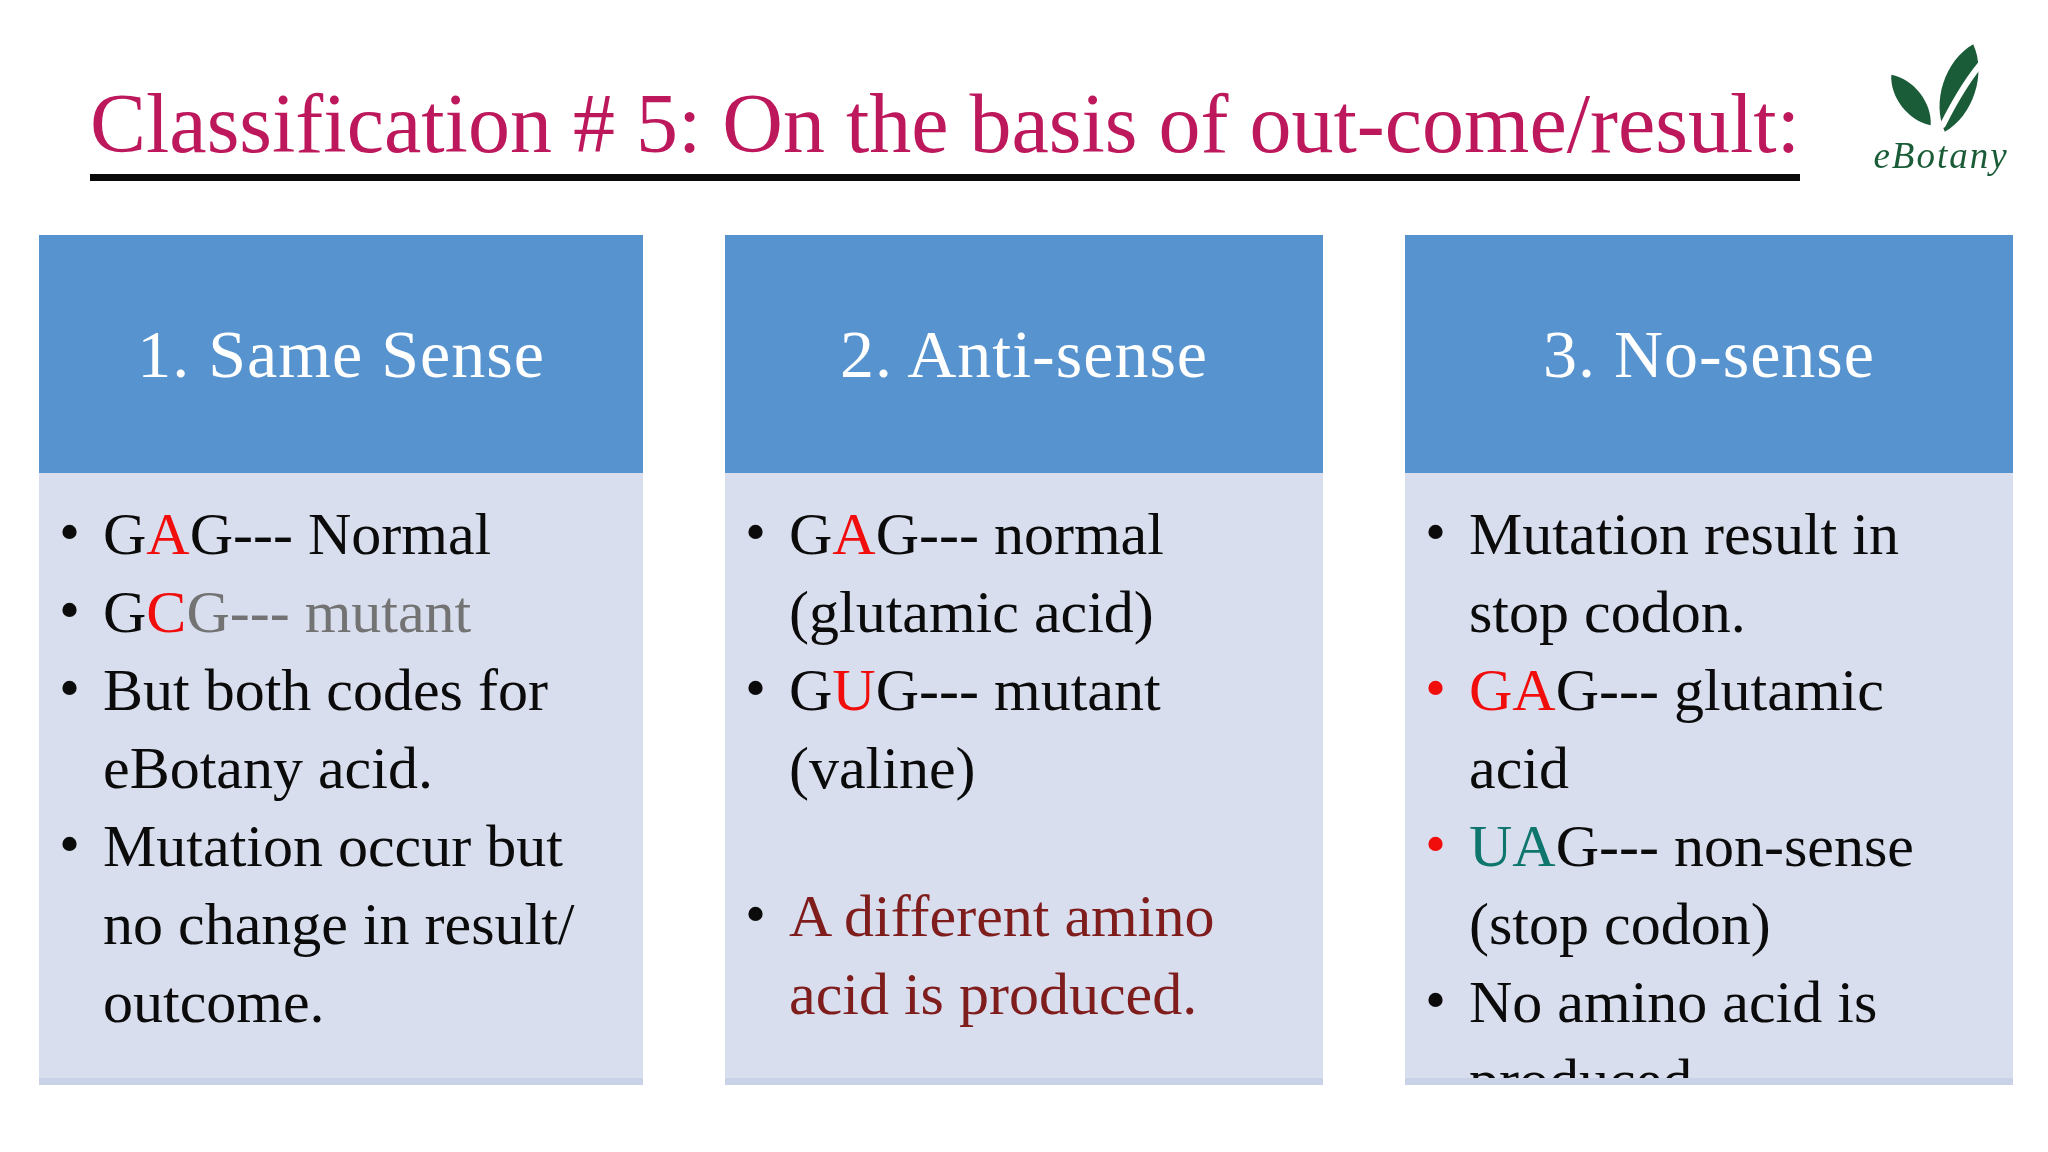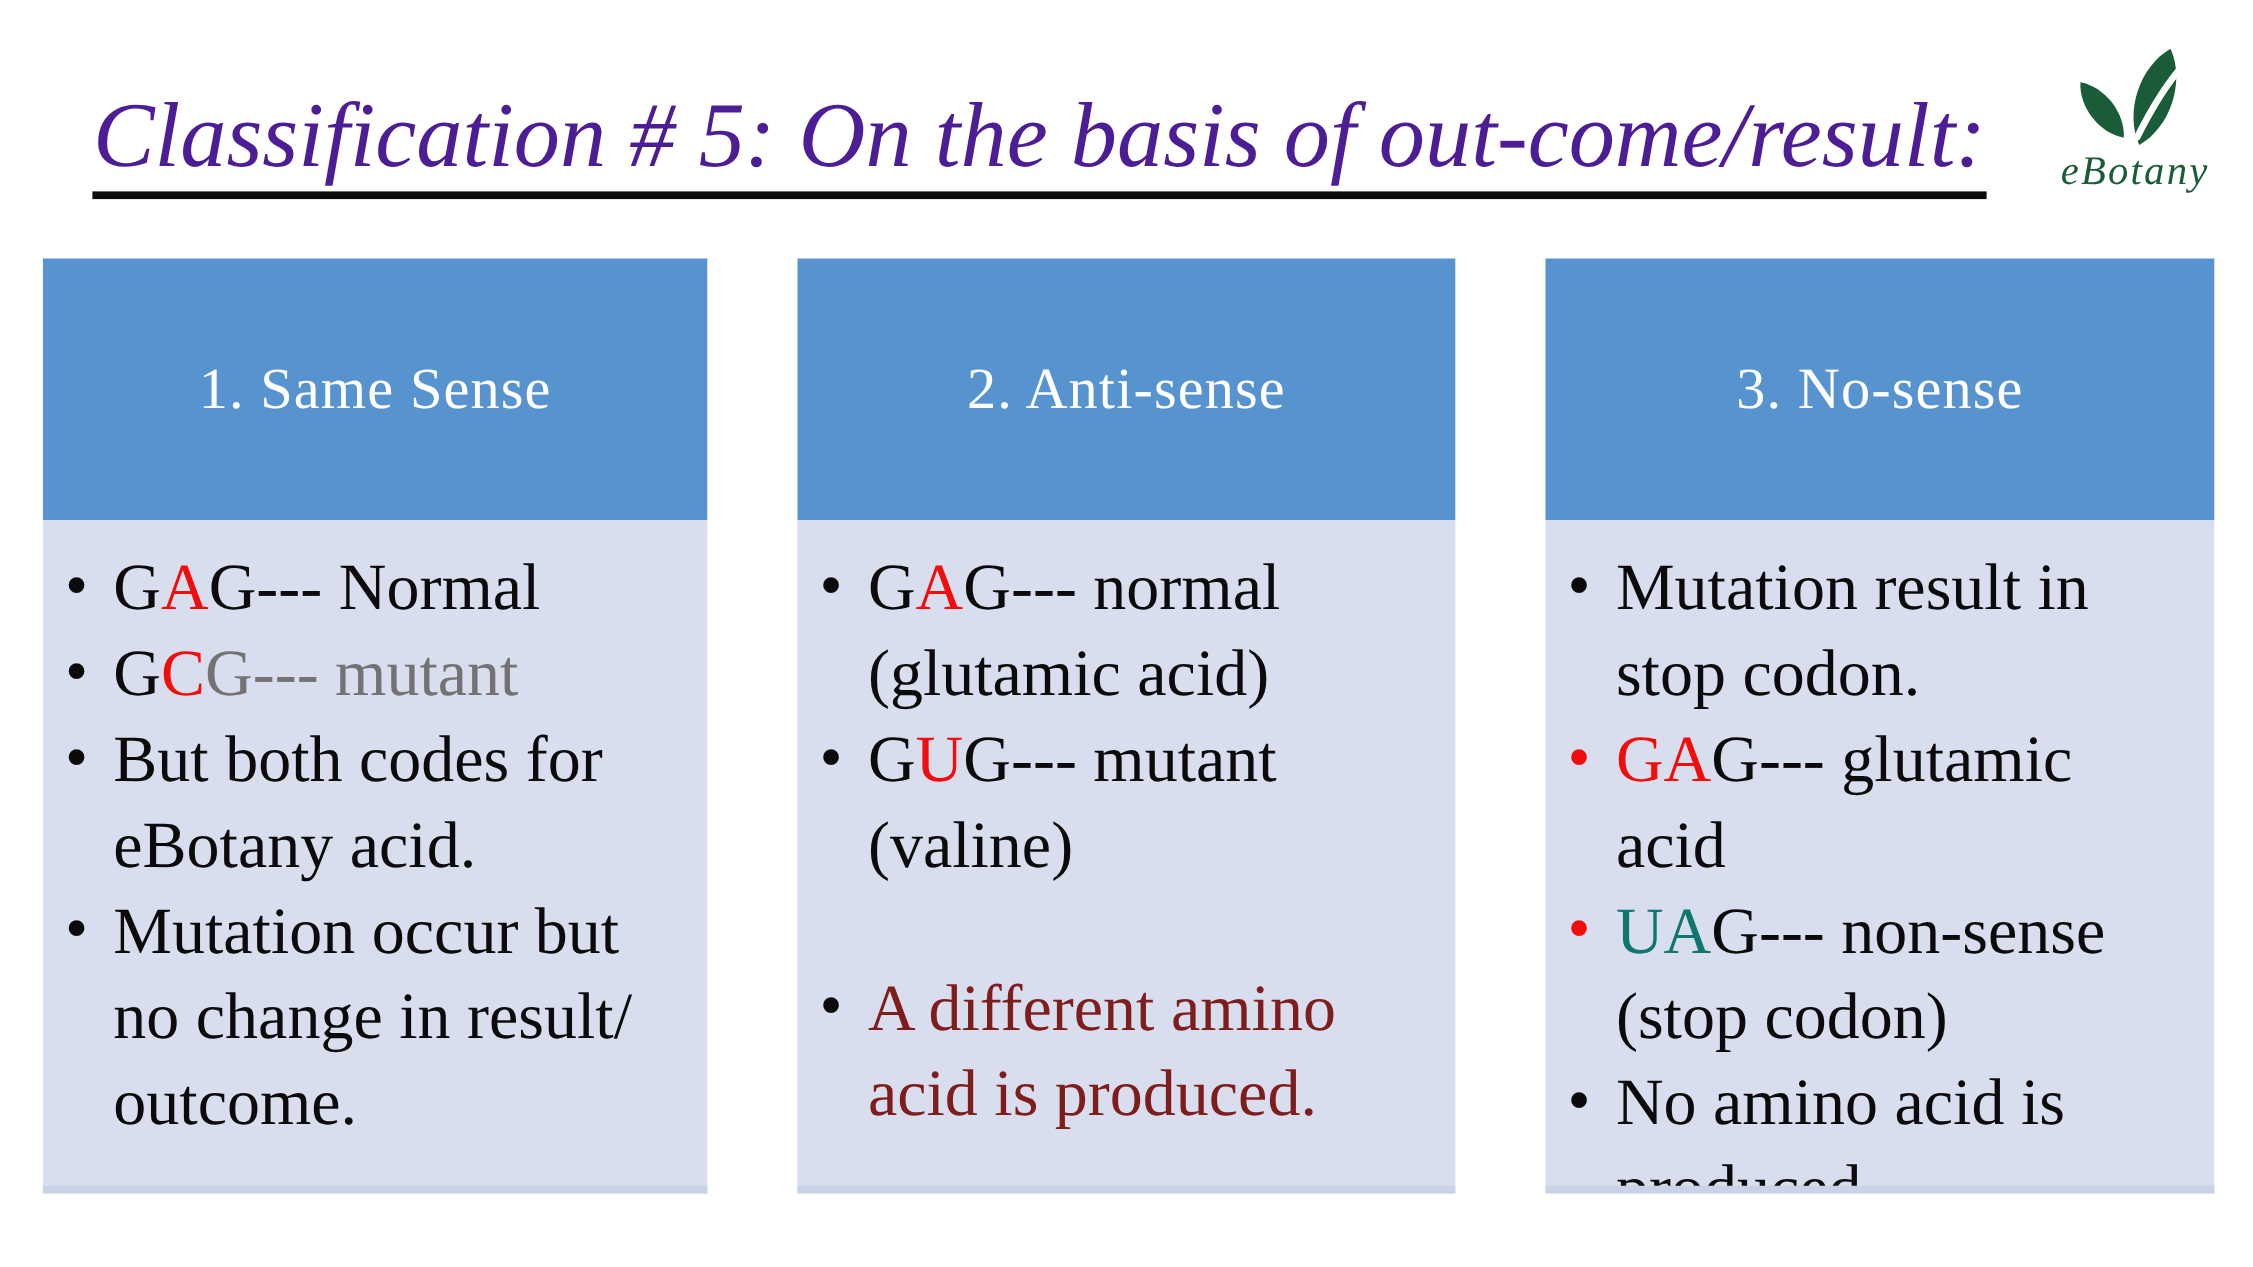--- a/index.html
+++ b/index.html
@@ -13,25 +13,24 @@
   
   .title{
     position:absolute;
     left:60px;top:78px;width:1770px;
     text-align:center;
   }
   .title-text{
     display:inline-block;
     font-size:84px;
     line-height:1.1;
-    color:#4c1d95;
+    color:#be185d;
     border-bottom:7px solid #0a0a0a;
     padding-bottom:4px;
     white-space:nowrap;
-    font-style:italic;
   }
   
   .logo{
     position:absolute;
     top:44px;right:22px;width:170px;
     text-align:center;
   }
   .logo svg{display:block;margin:0 auto;}
   .logo-text{
     margin-top:-2px;
@@ -44,21 +43,21 @@
   
   .col{
     position:absolute;
     top:235px;height:828px;
   }
   .col-header{
     height:238px;
     background:var(--header_blue,#5794cf);
     color:#ffffff;
     display:flex;align-items:center;justify-content:center;
-    font-size:53px;
+    font-size:68px;
     letter-spacing:1px;
   }
   .col-body{
     height:583px;
     background:var(--body_bg,#d9deee);
     padding-top:22px;
     border-bottom:7px solid var(--body_edge,#c9d2e6);
     overflow:hidden;
   }
   .bullet-row{

